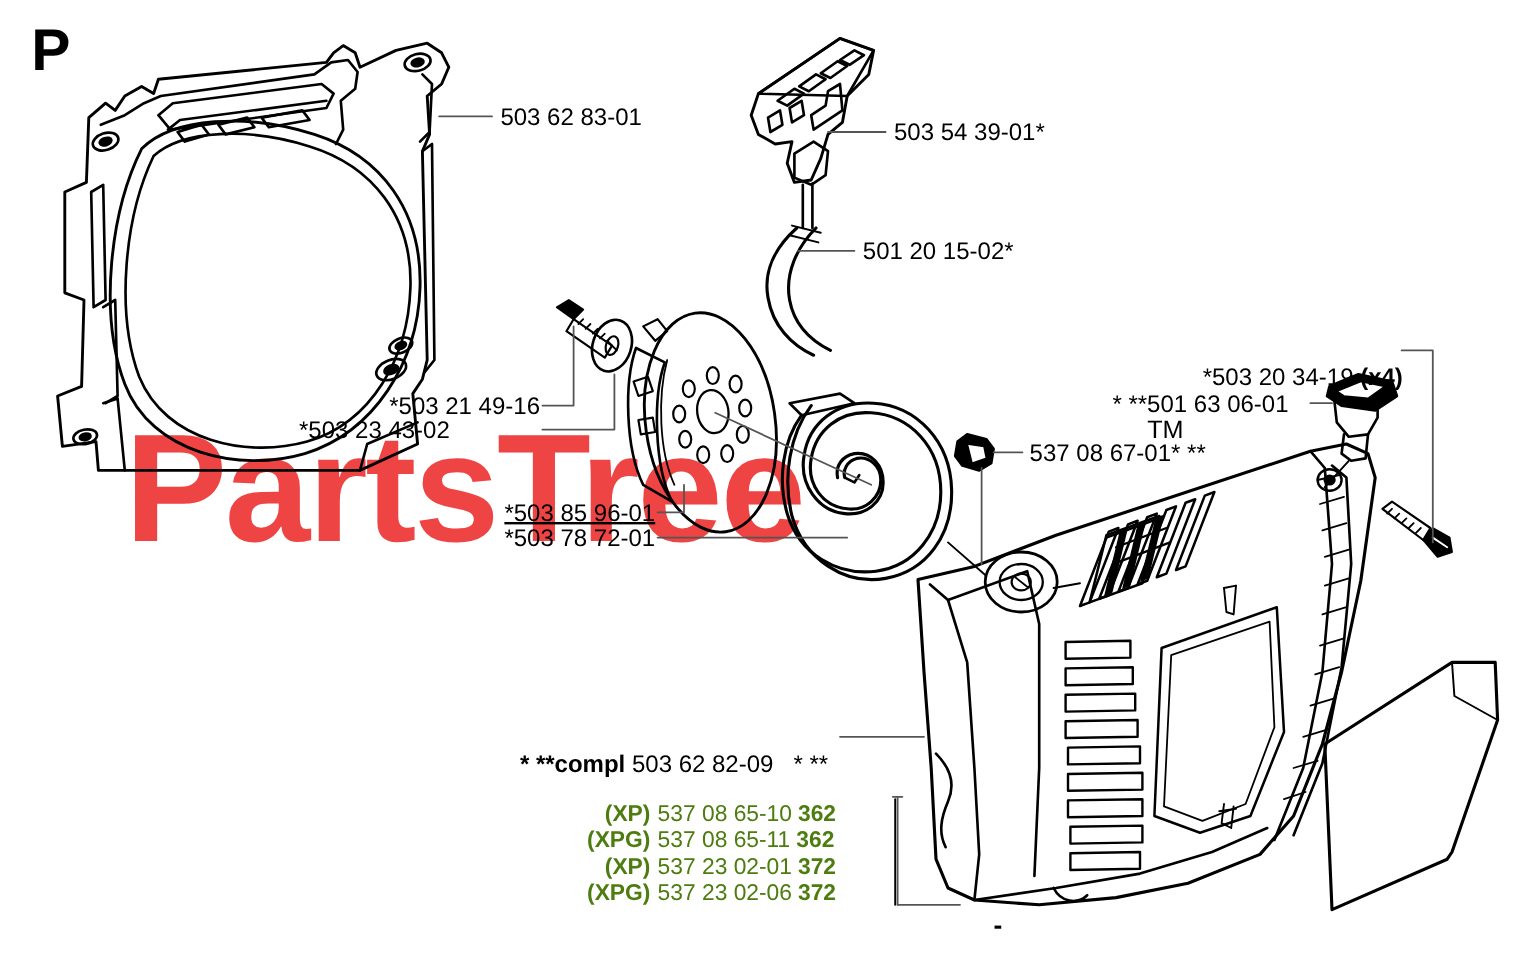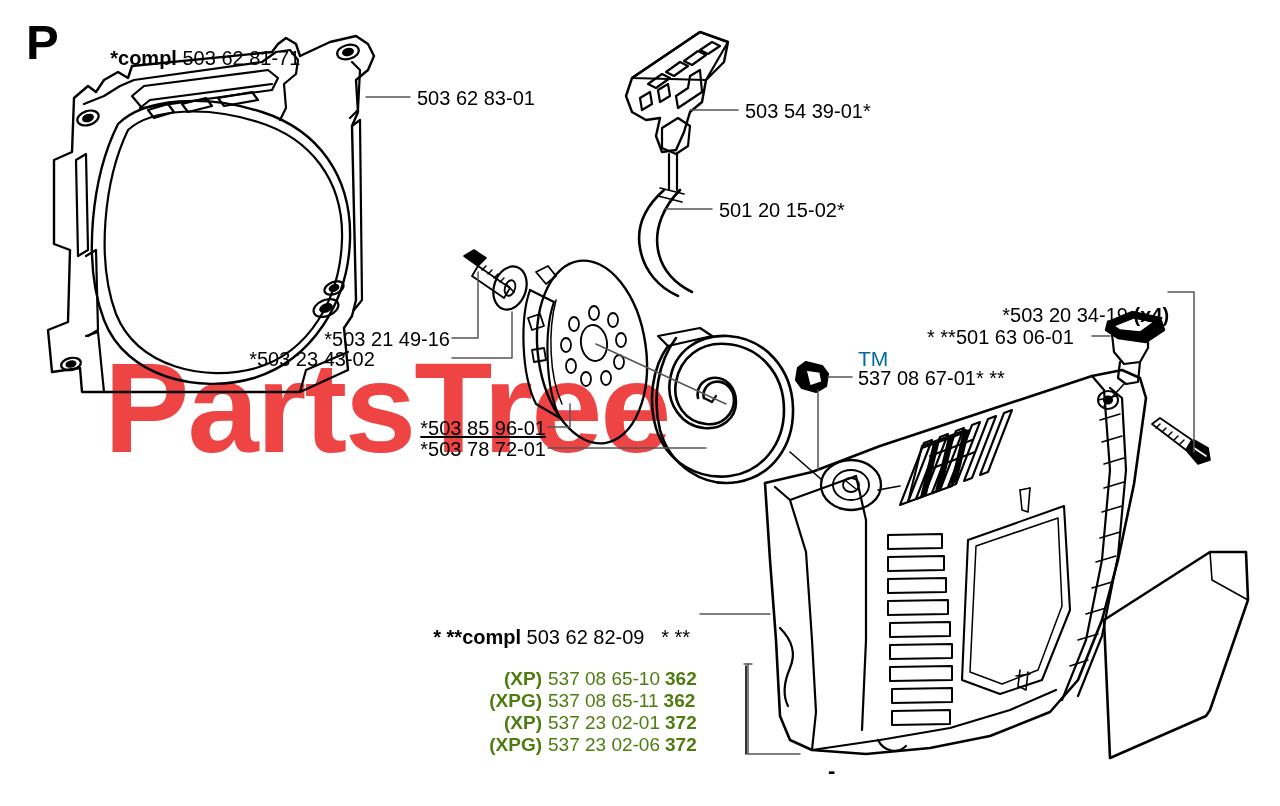--- a/index.html
+++ b/index.html
@@ -39,23 +39,23 @@
     font-weight:bold;
     color:#ef4444;
     font-family:"Liberation Sans", sans-serif;
     letter-spacing:-2px;
     line-height:1;
     user-select:none;
     white-space:pre;
   }
   #watermark-tm{
     position:absolute;
-    left:858px;top:348px;
+    left:956px;top:348px;
     font-size:21px;
-    color:#0369a1;
+    color:#000000;
     font-family:"Liberation Sans", sans-serif;
     line-height:1;
     user-select:none;
   }
   .var-table{
     position:absolute;
     left:470px;top:668px;
     font-size:19px;
     line-height:22px;
     white-space:pre;
@@ -379,23 +379,20 @@
       </g>
 
       <g stroke="#000" stroke-width="1.6" fill="none">
         <path d="M 746,666 L 746,754"></path>
       </g>
     </g>
   </svg>
 
   <div id="plate-letter">P</div>
 
-  <div class="lbl" style="left:88px;top:25px;">
-    <span class="b">*compl</span><span> </span><span>503 62 81-71</span>
-  </div>
 
   <div class="lbl" style="left:417px;top:87px;">503 62 83-01</div>
 
   <div class="lbl" style="left:745px;top:100px;">503 54 39-01*</div>
 
   <div class="lbl" style="left:719px;top:199px;">501 20 15-02*</div>
 
   <div class="lbl r" style="left:174px;top:328px;width:276px;">*503 21 49-16</div>
 
   <div class="lbl r" style="left:174px;top:348px;width:276px;text-align:center;">*503 23 43-02</div>

